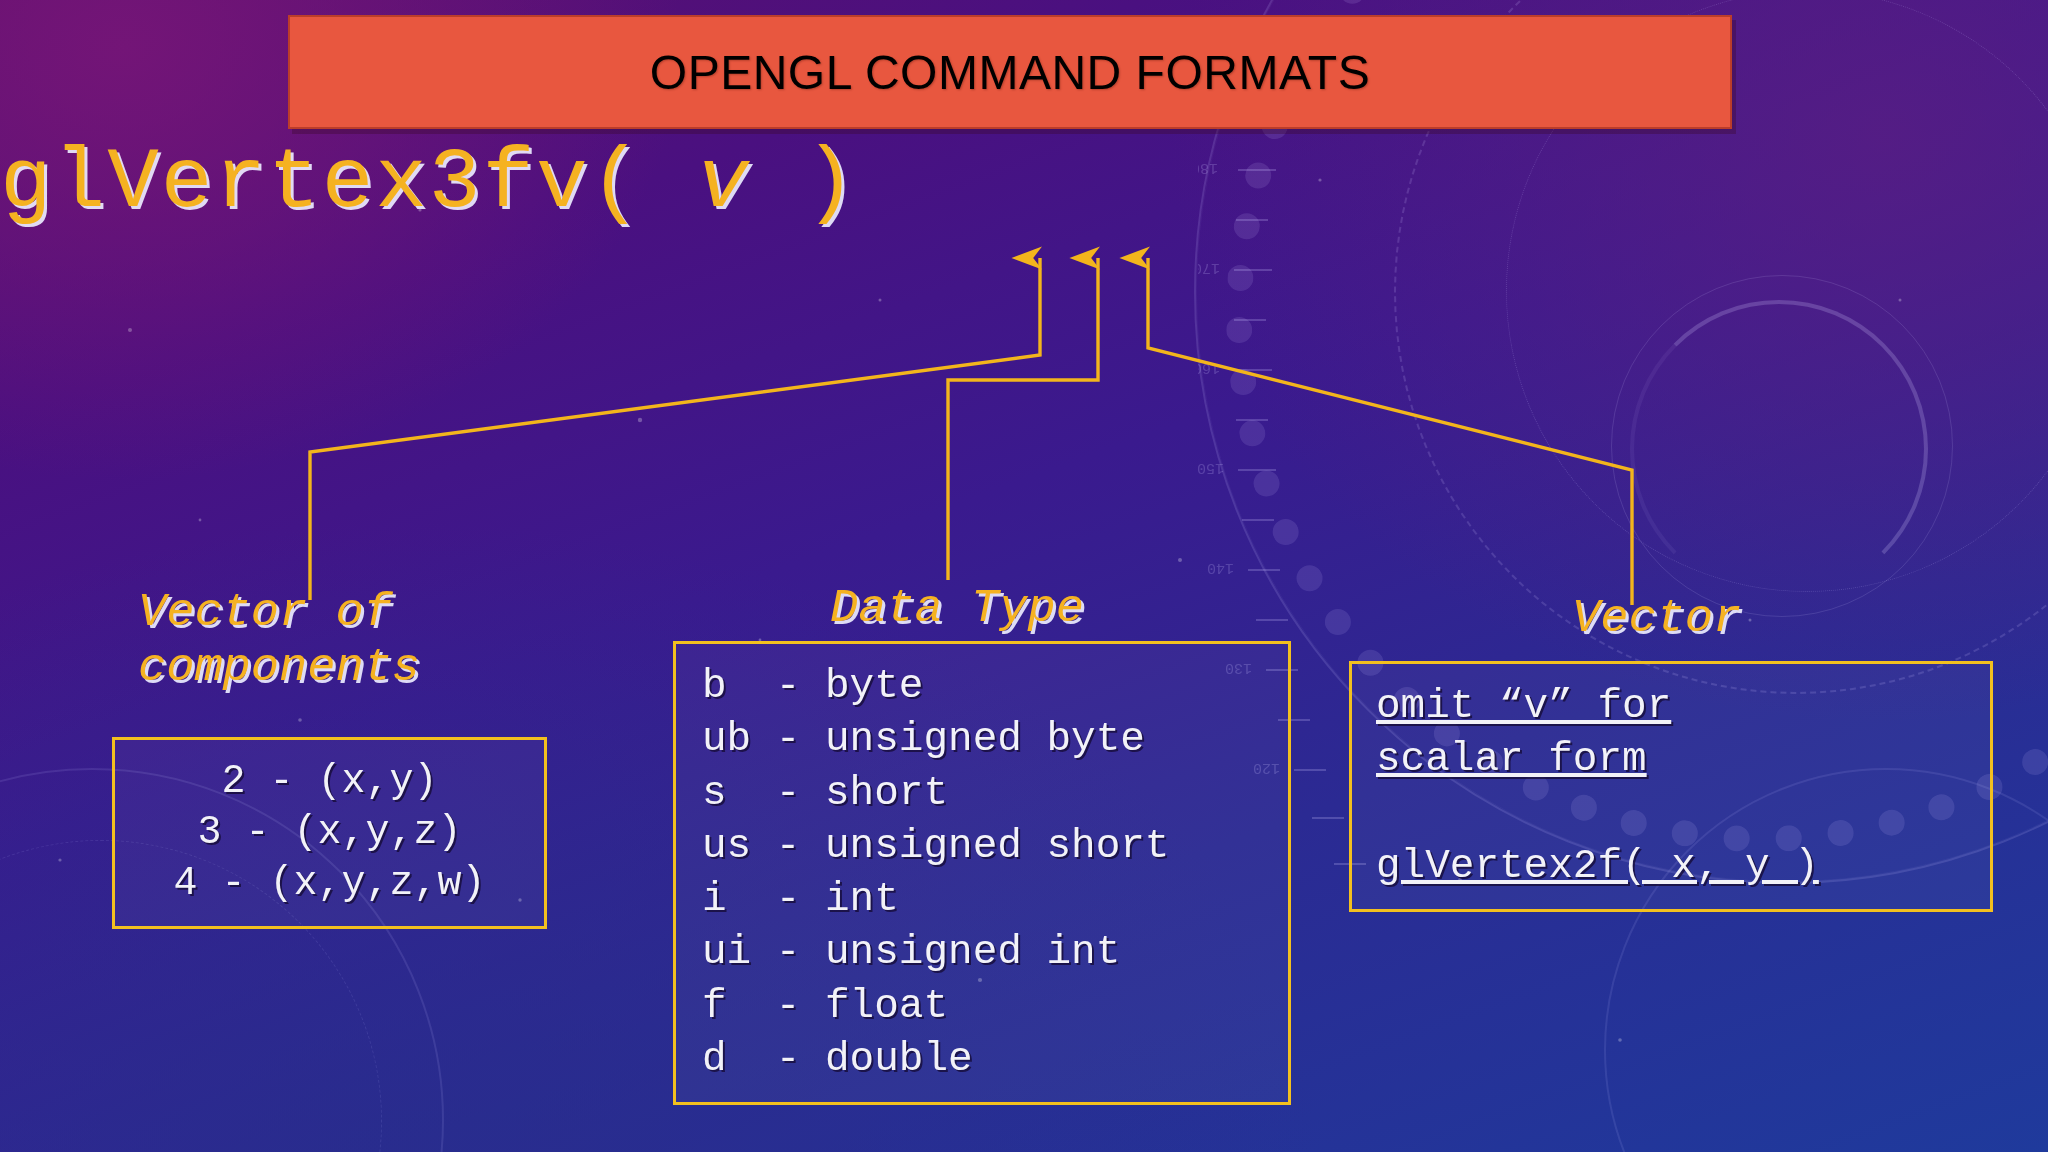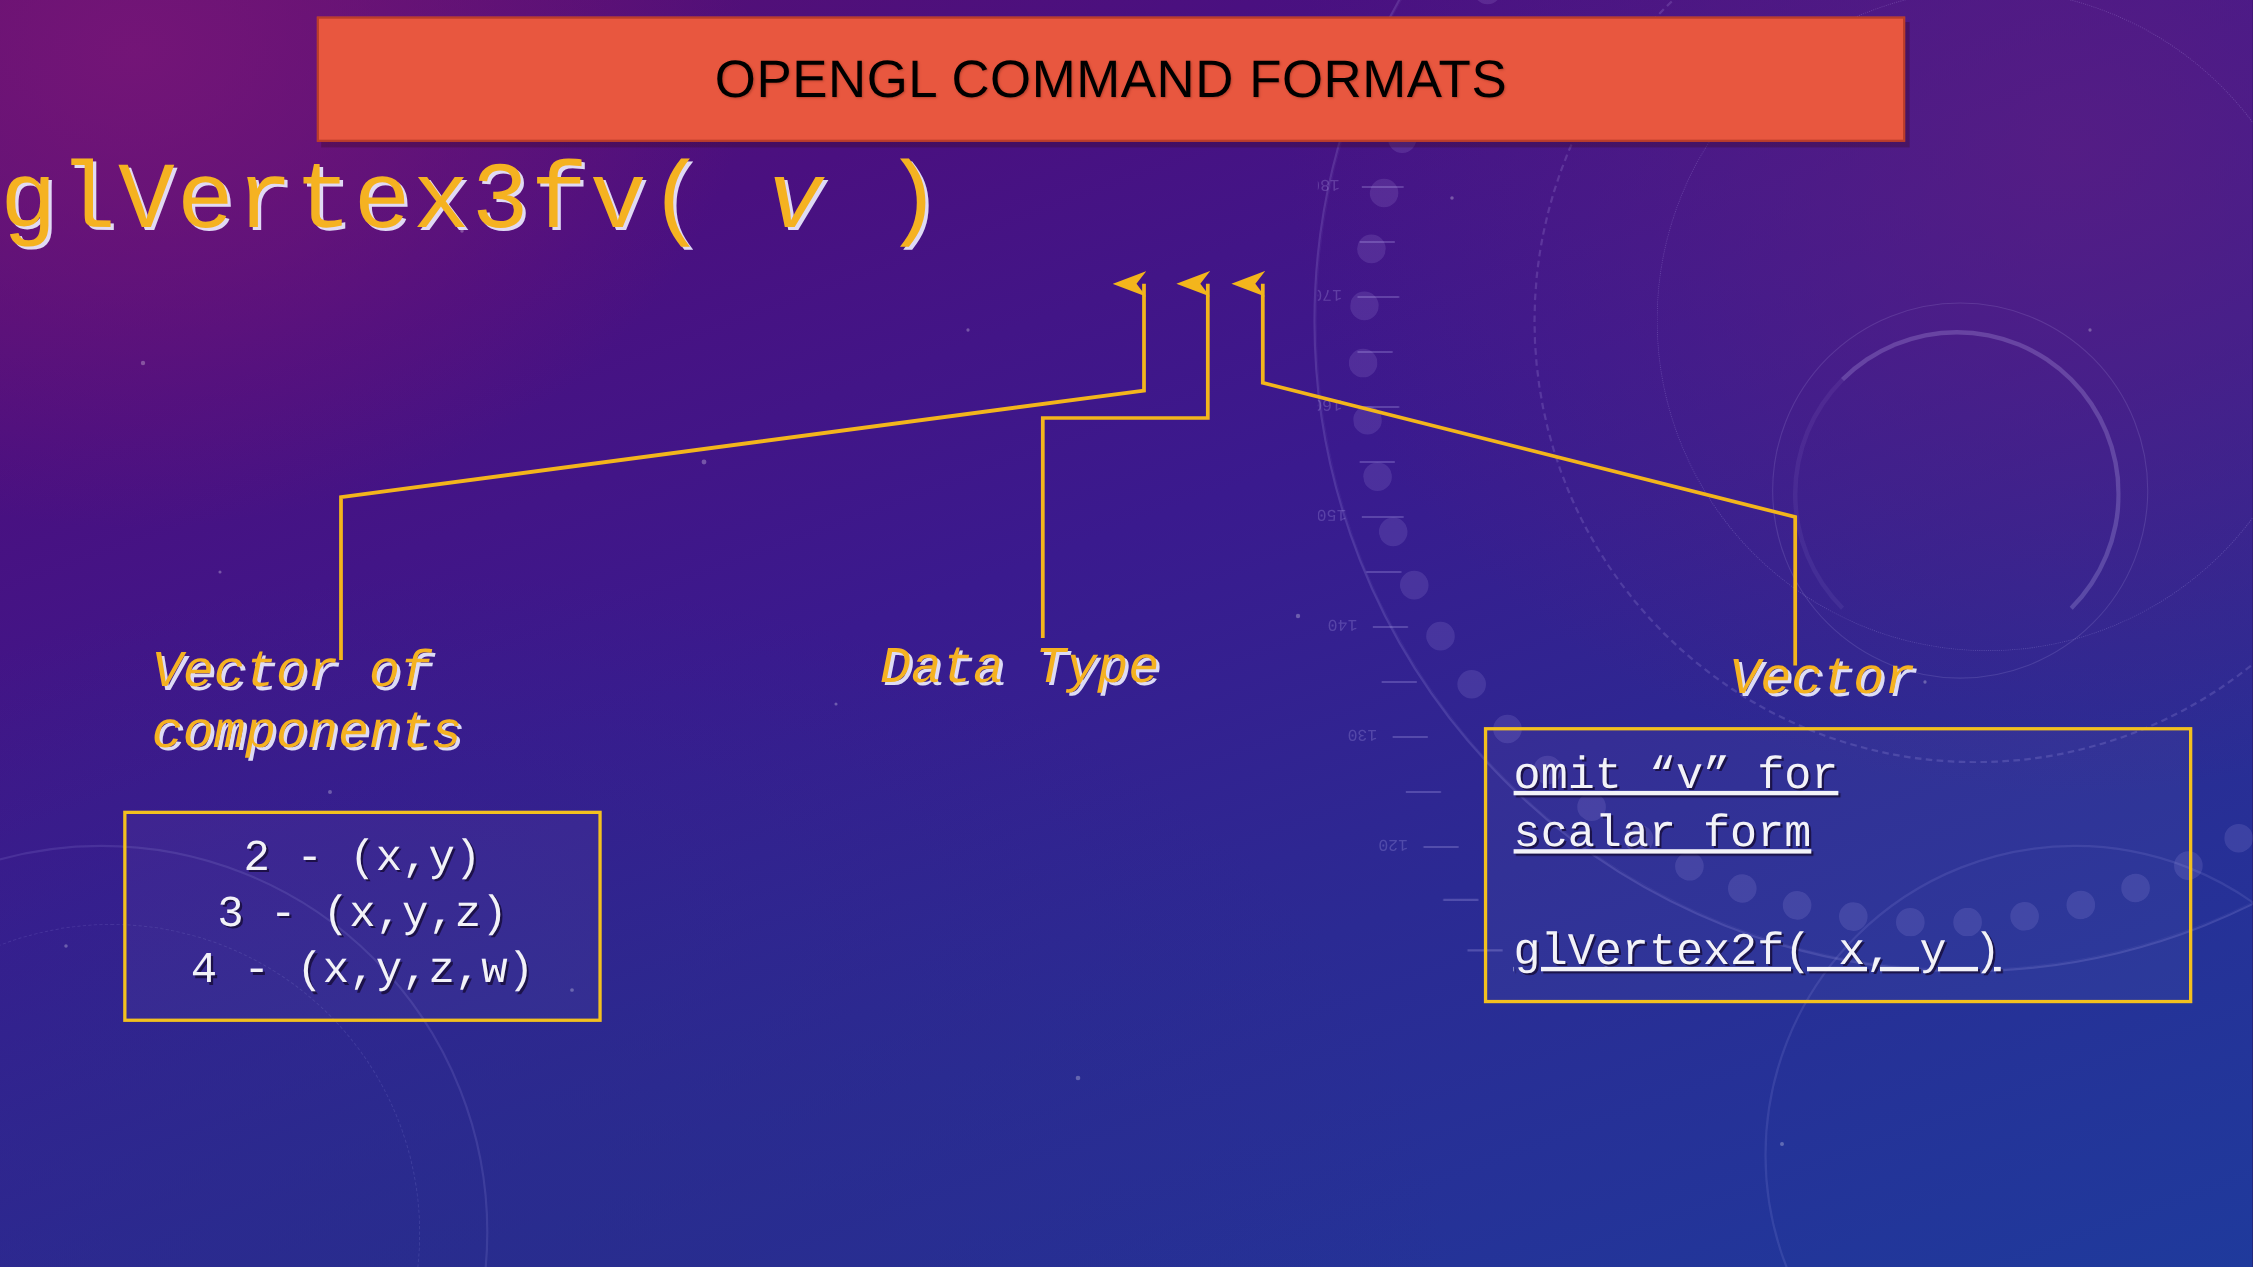--- a/index.html
+++ b/index.html
@@ -86,21 +86,21 @@
   #connectors{position:absolute;left:0;top:0;width:2048px;height:1152px;}
   
   .caption{
     position:absolute;
     font-family:"Liberation Mono","DejaVu Sans Mono",monospace;
     font-style:italic;font-size:47px;color:#f5b221;line-height:1.16;
     text-shadow:3px 3px 0 rgba(235,235,255,.92);
     white-space:pre-line;
   }
   #caption-components{left:138px;top:586px;}
-  #caption-datatype{left:800px;top:582px;}
+  #caption-datatype{left:830px;top:582px;}
   #caption-vector{left:1572px;top:592px;}
   
   .info-box{
     position:absolute;border:3px solid #f3c01f;
     background:rgba(255,255,255,.035);
     font-family:"Liberation Mono","DejaVu Sans Mono",monospace;
     color:#f2f2f8;white-space:pre;
     text-shadow:2px 2px 0 rgba(20,10,50,.75);
   }
   #box-components{left:112px;top:737px;width:385px;padding:16px 22px;font-size:40px;line-height:1.28;text-align:center;}
@@ -190,18 +190,26 @@
   </svg>
 
   <div class="caption" id="caption-components">Vector of
 components</div>
   <div class="caption" id="caption-datatype">Data Type</div>
   <div class="caption" id="caption-vector">Vector</div>
 
   <div class="info-box" id="box-components">2 - (x,y)
 3 - (x,y,z)
 4 - (x,y,z,w)</div>
+  <div class="info-box" id="box-datatype">b  - byte
+ub - unsigned byte
+s  - short
+us - unsigned short
+i  - int
+ui - unsigned int
+f  - float
+d  - double</div>
   <div class="info-box" id="box-vector">omit “v” for
 scalar form
 
 glVertex2f( x, y )</div>
 
 </div>
 
 </body></html>

